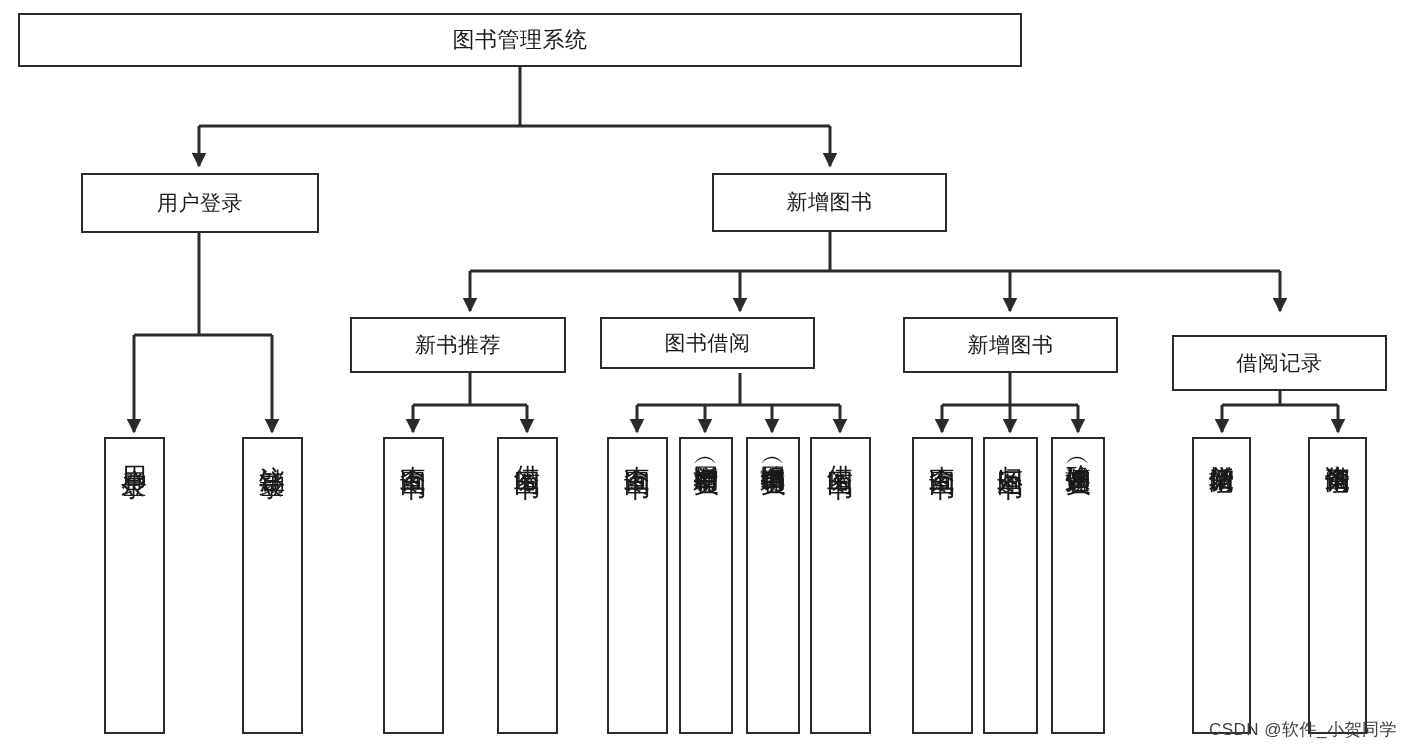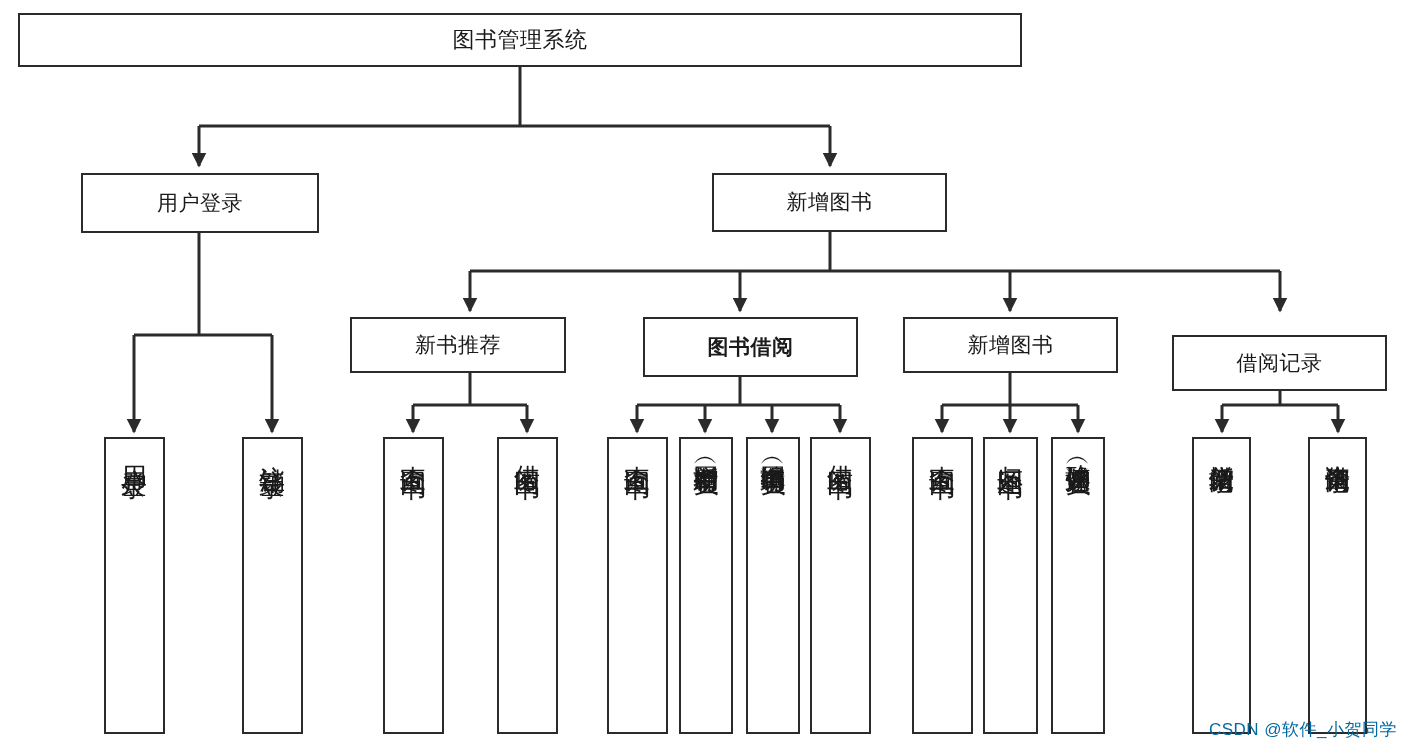--- a/index.html
+++ b/index.html
@@ -64,21 +64,21 @@
   }
   .node.vert.tall-text .node-label {
     font-size: 25px;
     letter-spacing: 1px;
   }
   .watermark {
     position: absolute;
     right: 8px;
     bottom: 6px;
     font-size: 17px;
-    color: #0369a1;
+    color: #404040;
     letter-spacing: 0.5px;
     white-space: nowrap;
     pointer-events: none;
     margin-left: 24px;
   }
 </style>
 </head>
 <body>
 
 <div id="diagram-root">
@@ -140,21 +140,21 @@
   <div class="node horiz" style="left:81px; top:173px; width:238px; height:60px;">
     <span class="node-label">用户登录</span>
   </div>
   <div class="node horiz" style="left:712px; top:173px; width:235px; height:59px;">
     <span class="node-label">新增图书</span>
   </div>
 
   <div class="node horiz" style="left:350px; top:317px; width:216px; height:56px;">
     <span class="node-label">新书推荐</span>
   </div>
-  <div class="node horiz" style="left:643px; top:317px; width:215px; height:60px;font-weight:bold;">
+  <div class="node horiz" style="left:600px; top:317px; width:215px; height:52px;">
     <span class="node-label">图书借阅</span>
   </div>
   <div class="node horiz" style="left:903px; top:317px; width:215px; height:56px;">
     <span class="node-label">新增图书</span>
   </div>
   <div class="node horiz" style="left:1172px; top:335px; width:215px; height:56px;">
     <span class="node-label">借阅记录</span>
   </div>
 
   <div class="node vert" style="left:104px; top:437px; width:61px; height:297px;">

